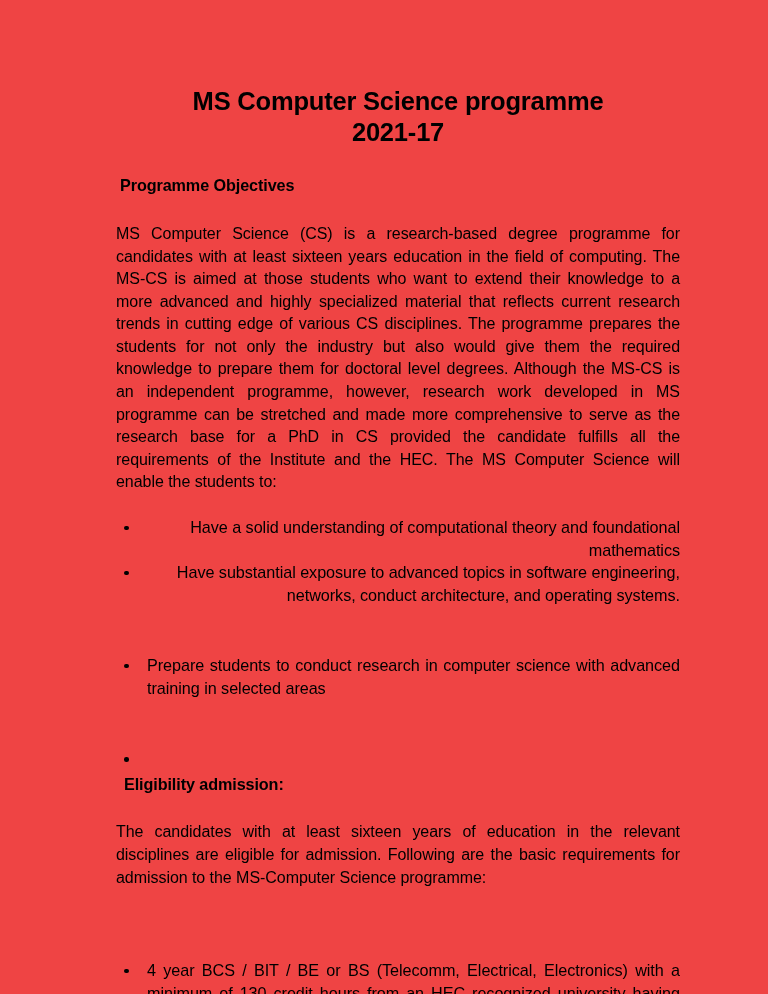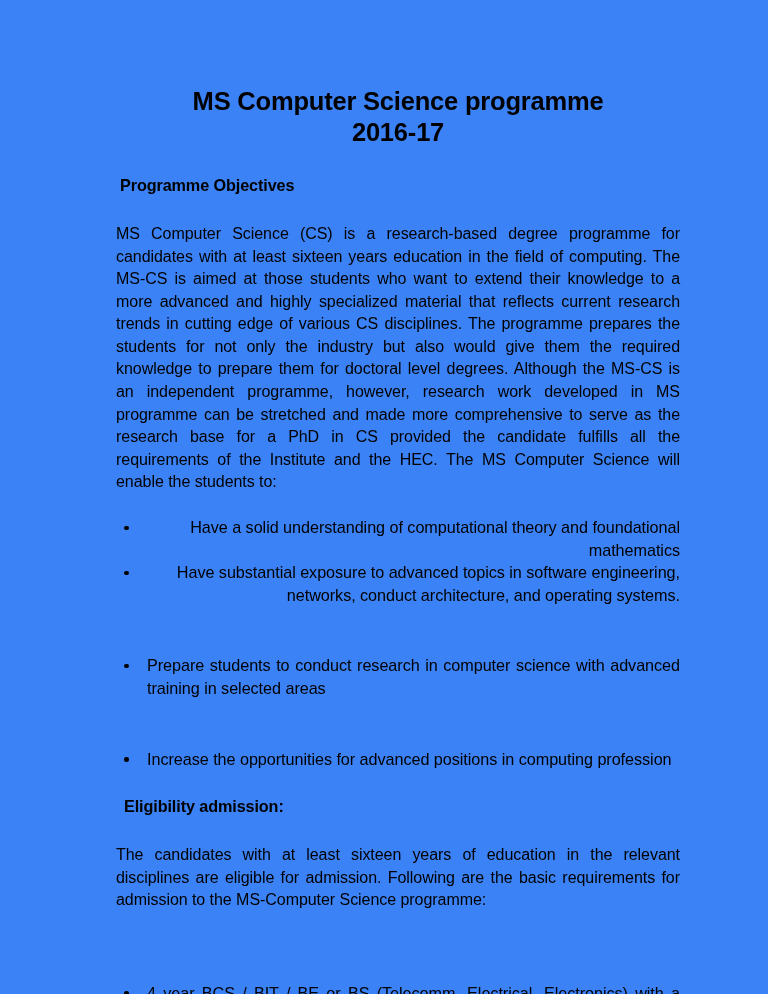--- a/index.html
+++ b/index.html
@@ -12,21 +12,21 @@
     width: 768px;
     height: 994px;
     font-family: "Liberation Sans", sans-serif;
     color: #000000;
     -webkit-font-smoothing: antialiased;
   }
   .page {
     position: relative;
     width: 768px;
     height: 994px;
-    background: #3b82f6;
+    background: #ef4444;
     box-sizing: border-box;
     padding: 0;
     overflow: hidden;
   }
   .content {
     position: absolute;
     left: 116px;
     top: 86px;
     width: 564px;
   }
@@ -90,21 +90,21 @@
   }
 </style>
 </head>
 <body>
 
 <div class="page">
   <div class="content">
 
     <h1 class="doc-title">
       <span>MS Computer Science programme</span><br>
-      <span>2016-17</span>
+      <span>2021-17</span>
     </h1>
 
     <div class="spacer-after-title"></div>
 
     <h2 class="section-heading">Programme Objectives</h2>
 
     <div class="blank-line"></div>
 
     <p class="body-para">MS Computer Science (CS) is a research-based degree programme for candidates with at least sixteen years education in the field of computing. The MS-CS is aimed at those students who want to extend their knowledge to a more advanced and highly specialized material that reflects current research trends in cutting edge of various CS disciplines. The programme prepares the students for not only the industry but also would give them the required knowledge to prepare them for doctoral level degrees. Although the MS-CS is an independent programme, however, research work developed in MS programme can be stretched and made more comprehensive to serve as the research base for a PhD in CS provided the candidate fulfills all the requirements of the Institute and the HEC. The MS Computer Science will enable the students to:</p>
 
@@ -118,21 +118,20 @@
       <li class="bullet-item ragged">
         <span class="bullet-dot"></span>
         <span>Have substantial exposure to advanced topics in software engineering, networks, conduct architecture, and operating systems.</span>
       </li>
       <li class="bullet-item justified">
         <span class="bullet-dot"></span>
         <span>Prepare students to conduct research in computer science with advanced training in selected areas</span>
       </li>
       <li class="bullet-item justified">
         <span class="bullet-dot"></span>
-        <span>Increase the opportunities for advanced positions in computing profession</span>
       </li>
     </ul>
 
     <div class="blank-line"></div>
 
     <h2 class="section-heading indented">Eligibility admission:</h2>
 
     <div class="blank-line"></div>
 
     <p class="body-para">The candidates with at least sixteen years of education in the relevant disciplines are eligible for admission. Following are the basic requirements for admission to the MS-Computer Science programme:</p>

